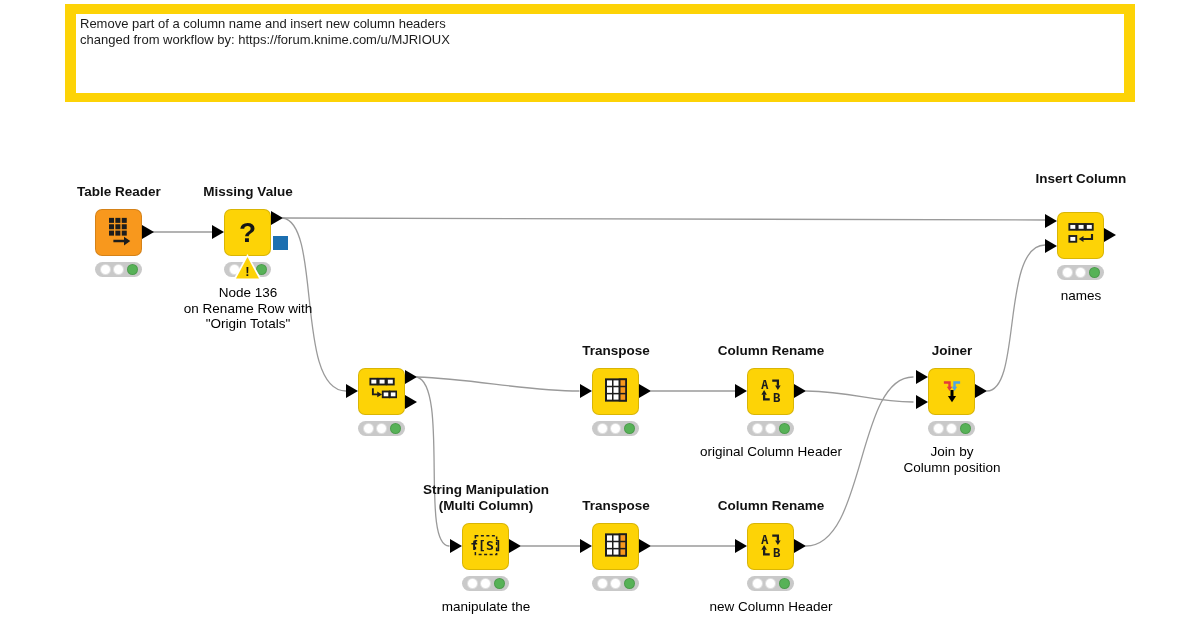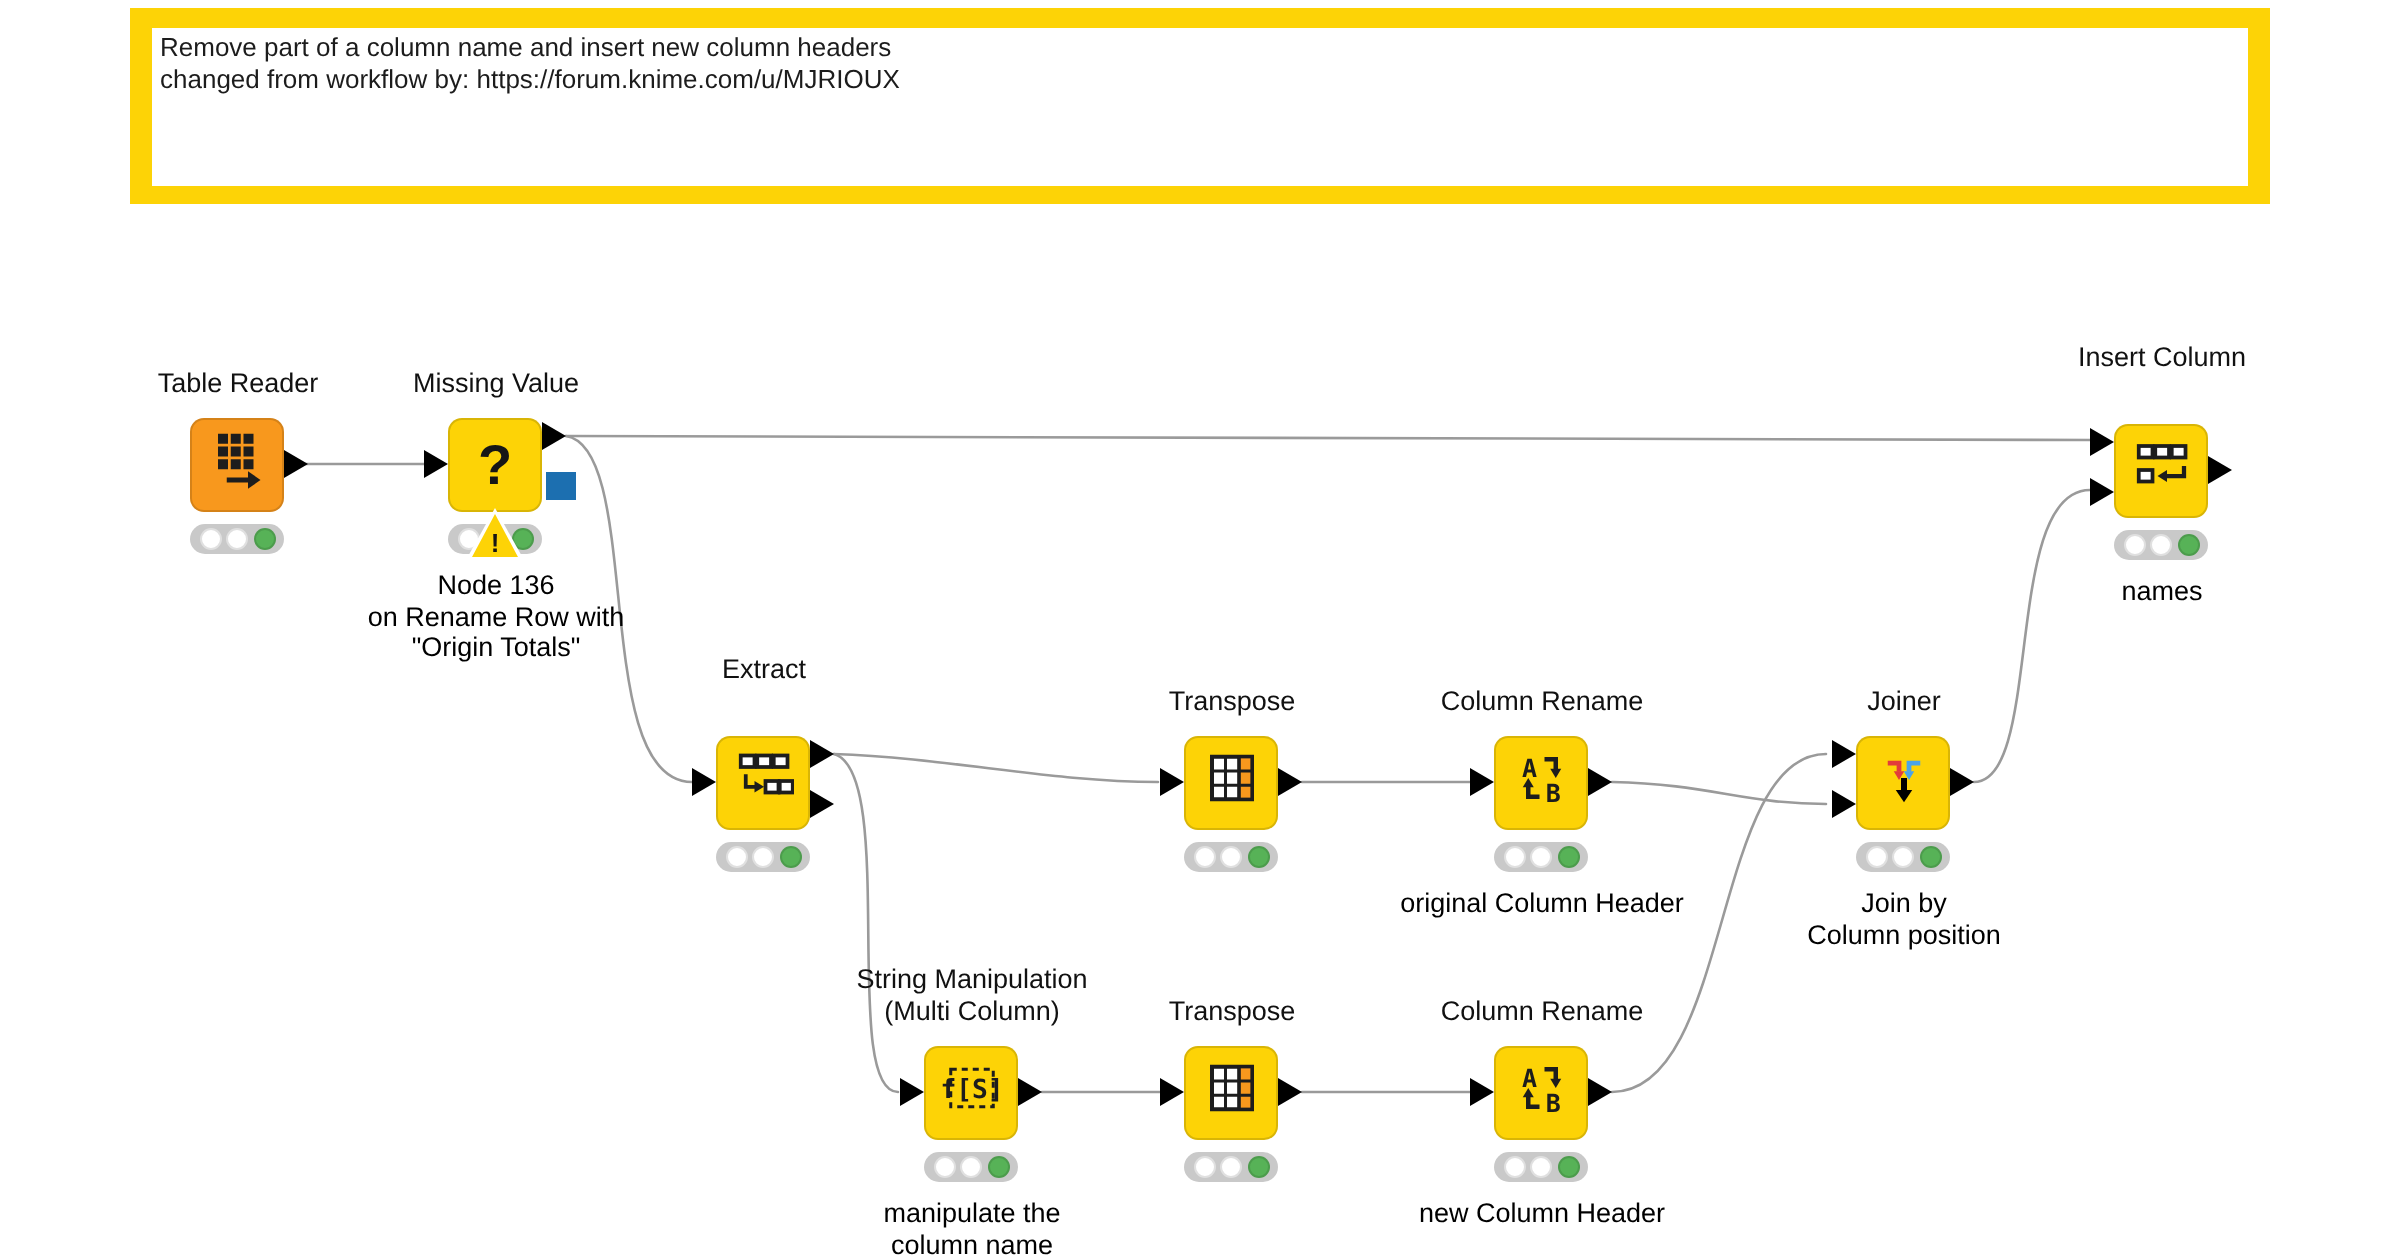--- a/index.html
+++ b/index.html
@@ -15,21 +15,21 @@
   
   #wires{position:absolute;left:0;top:0;}
   #wires path{fill:none;stroke:#9a9a9a;stroke-width:1.3;stroke-linecap:round;}
 
   
   .node{position:absolute;width:47px;height:47px;}
   .node-square{position:absolute;left:0;top:0;width:47px;height:47px;border-radius:7px;
        box-sizing:border-box;border:1px solid rgba(0,0,0,0.14);
        display:flex;align-items:center;justify-content:center;}
   .node-title{position:absolute;left:-86px;width:220px;text-align:center;
-       font-weight:normal;font-size:13.5px;line-height:16px;color:#111;}
+       font-weight:bold;font-size:13.5px;line-height:16px;color:#111;}
   .node-sub{position:absolute;left:-86px;top:76px;width:220px;text-align:center;
        font-size:13.5px;line-height:15.5px;color:#000000;}
   .tl{position:absolute;left:0;top:53px;width:47px;height:15px;background:#c9c9c9;border-radius:8px;}
   .tl-dot{position:absolute;top:2px;width:11px;height:11px;border-radius:50%;
        box-sizing:border-box;border:1px solid rgba(0,0,0,0.12);}
   .q-glyph{font-weight:bold;font-size:28px;color:#161616;line-height:1;}
   .warn-tri-outer{position:absolute;left:9px;top:45px;width:29px;height:26px;background:#ffffff;
        clip-path:polygon(50% 0,100% 100%,0 100%);}
   .warn-tri-inner{position:absolute;left:3px;top:3px;width:23px;height:21.5px;background:#fdd306;
        clip-path:polygon(50% 0,100% 100%,0 100%);}
@@ -118,21 +118,20 @@
   <div class="p-tri p-in p-mid"></div>
       <div class="p-tri p-out p-top"></div>
       <div class="p-sq"></div>
       <div class="warn-tri-outer">
         <div class="warn-tri-inner"></div>
         <span>!</span>
       </div>
     </div>
     <div class="node" style="left: 358px; top: 368px;">
     <div class="node-title" style="top: -41px;">
-        <div>Extract</div>
       </div>
     <div class="node-square" style="background: rgb(253, 211, 6);">
       <span class="node-icon"><svg width="30" height="30" viewBox="0 0 24 24">
    <g fill="#fff" stroke="#1d1d1d" stroke-width="1.5">
               <rect x="2.7" y="3" width="5.5" height="4.6"></rect>
               <rect x="9.3" y="3" width="5.5" height="4.6"></rect>
               <rect x="15.9" y="3" width="5.5" height="4.6"></rect>
             </g>
    <path d="M4.7,10.5 V15.5 H8.7" fill="none" stroke="#1d1d1d" stroke-width="1.5"></path>
    <path d="M8.2,13.2 L12,15.5 L8.2,17.8 Z" fill="#1d1d1d"></path>
@@ -268,21 +267,20 @@
    <text x="12" y="16" text-anchor="middle" font-size="10.5" font-weight="bold" fill="#1d1d1d" font-family="DejaVu Sans Mono,monospace">f[S]</text>
           </svg></span>
     </div>
     <div class="tl">
         <div class="tl-dot" style="background: rgb(255, 255, 255); left: 4.5px;"></div>
         <div class="tl-dot" style="background: rgb(255, 255, 255); left: 18px;"></div>
         <div class="tl-dot" style="background: rgb(87, 178, 87); left: 31.5px;"></div>
       </div>
     <div class="node-sub">
         <div>manipulate the</div>
-        <div>column name</div>
       </div>
   <div class="p-tri p-in p-mid"></div>
       <div class="p-tri p-out p-mid"></div>
     </div>
     <div class="node" style="left: 592px; top: 523px;">
     <div class="node-title" style="top: -25px;">
         <div>Transpose</div>
       </div>
     <div class="node-square" style="background: rgb(253, 211, 6);">
       <span class="node-icon"><svg width="30" height="30" viewBox="0 0 24 24">

